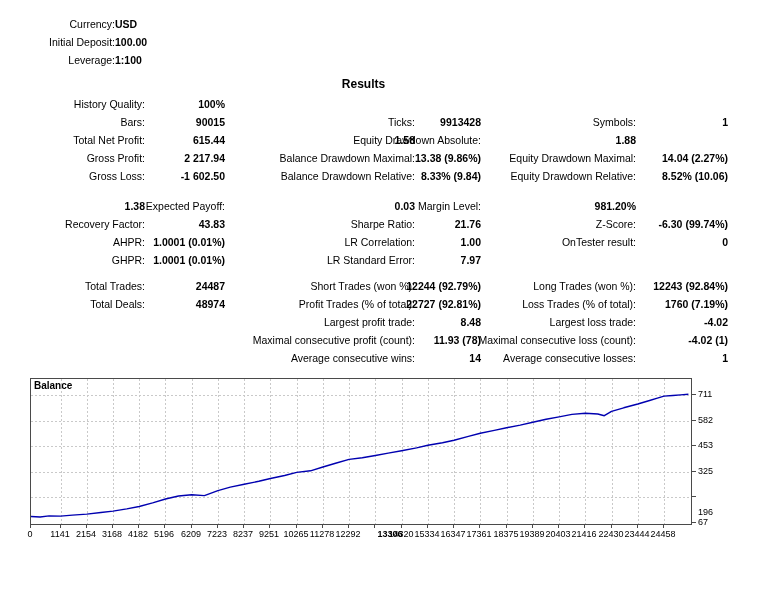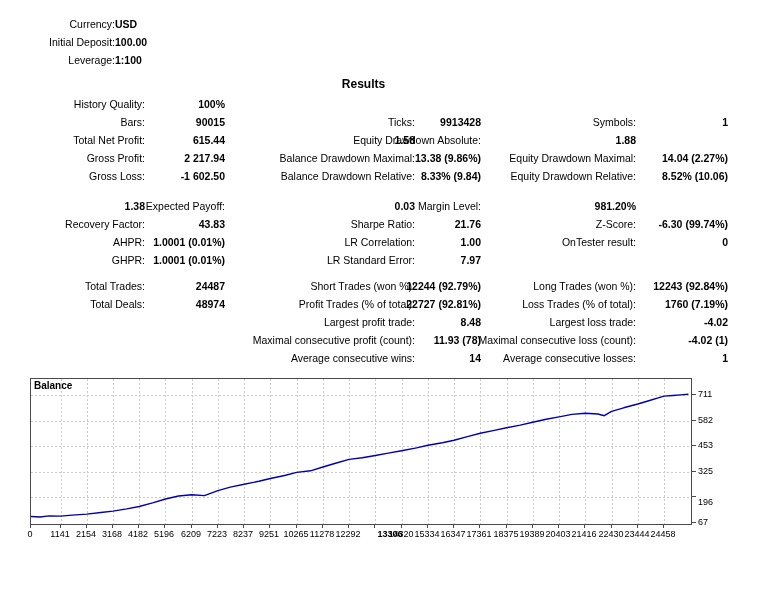--- a/index.html
+++ b/index.html
@@ -202,21 +202,21 @@
         <line x1="0" y1="67.5" x2="660" y2="67.5" stroke="#c9c9c9" stroke-width="1" stroke-dasharray="2,2" shape-rendering="crispEdges"></line>
         <line x1="0" y1="42.5" x2="660" y2="42.5" stroke="#c9c9c9" stroke-width="1" stroke-dasharray="2,2" shape-rendering="crispEdges"></line>
         <line x1="0" y1="16.5" x2="660" y2="16.5" stroke="#c9c9c9" stroke-width="1" stroke-dasharray="2,2" shape-rendering="crispEdges"></line>
         <polyline points="0.0,137.5 9.1,138.0 18.1,136.9 29.5,137.1 41.4,136.1 55.8,135.1 69.9,133.5 82.0,132.1 95.8,129.9 108.2,127.5 121.6,123.9 134.5,120.0 147.5,117.0 160.7,115.8 173.4,116.6 186.9,111.6 199.3,108.1 213.2,105.3 227.8,102.3 239.4,99.5 253.6,96.5 265.7,93.4 279.5,91.8 291.9,88.0 305.4,84.0 318.1,80.4 331.3,78.7 344.4,76.5 357.2,74.1 370.6,71.7 385.6,68.9 396.9,66.3 411.5,63.8 423.1,61.2 437.4,57.4 449.3,54.2 463.3,51.4 475.6,48.7 489.2,46.1 501.8,43.3 515.1,40.3 528.1,37.9 540.9,35.4 554.3,34.2 566.8,35.0 573.3,36.7 580.5,32.4 592.7,28.8 606.8,25.0 618.6,21.5 626.4,19.1 633.0,17.1 641.9,16.5 649.6,15.9 657.4,15.3" fill="none" stroke="#0000B0" stroke-width="1.4" stroke-linejoin="round"></polyline>
       </svg>
     <div class="chart-title">Balance</div>
   </div>
 <div class="ytick" style="top: 144px;"></div>
     <div class="ylab" style="top: 144px;">67</div>
     <div class="ytick" style="top: 118px;"></div>
-    <div class="ylab" style="top: 124px;">196</div>
+    <div class="ylab" style="top: 134px;">196</div>
     <div class="ytick" style="top: 93px;"></div>
     <div class="ylab" style="top: 93px;">325</div>
     <div class="ytick" style="top: 67px;"></div>
     <div class="ylab" style="top: 67px;">453</div>
     <div class="ytick" style="top: 42px;"></div>
     <div class="ylab" style="top: 42px;">582</div>
     <div class="ytick" style="top: 16px;"></div>
     <div class="ylab" style="top: 16px;">711</div>
     <div class="xtick" style="left: 30px;"></div>
     <div class="xlab" style="left: 30px;">0</div>

